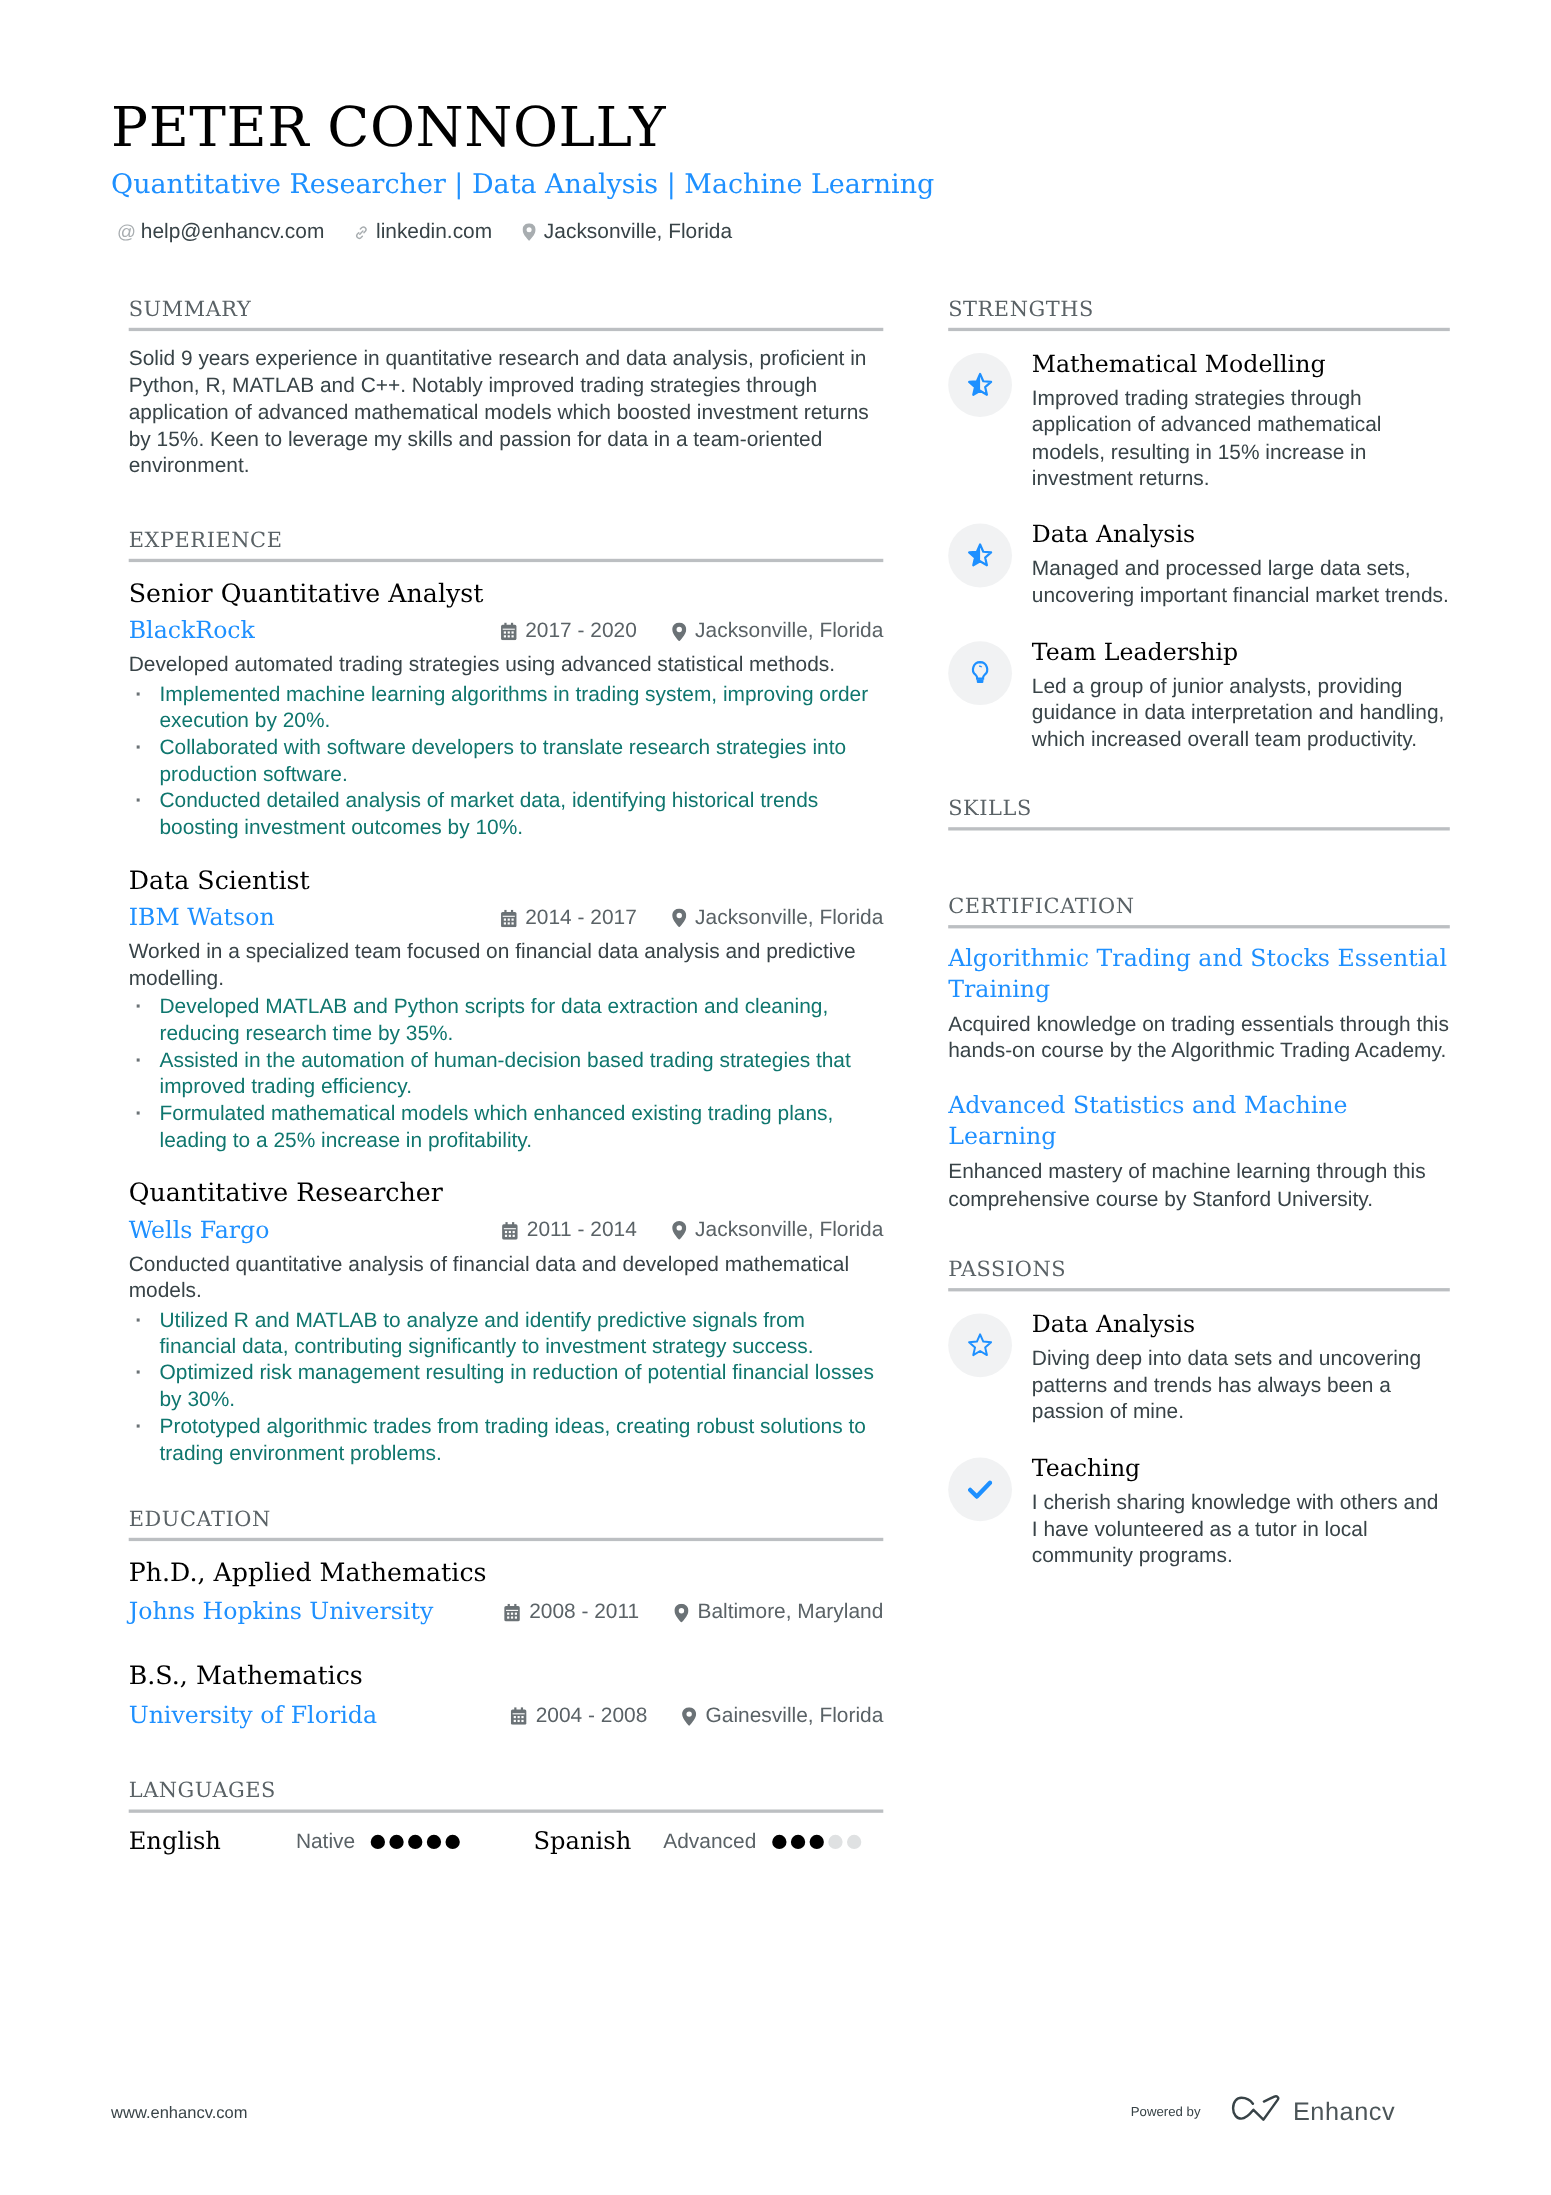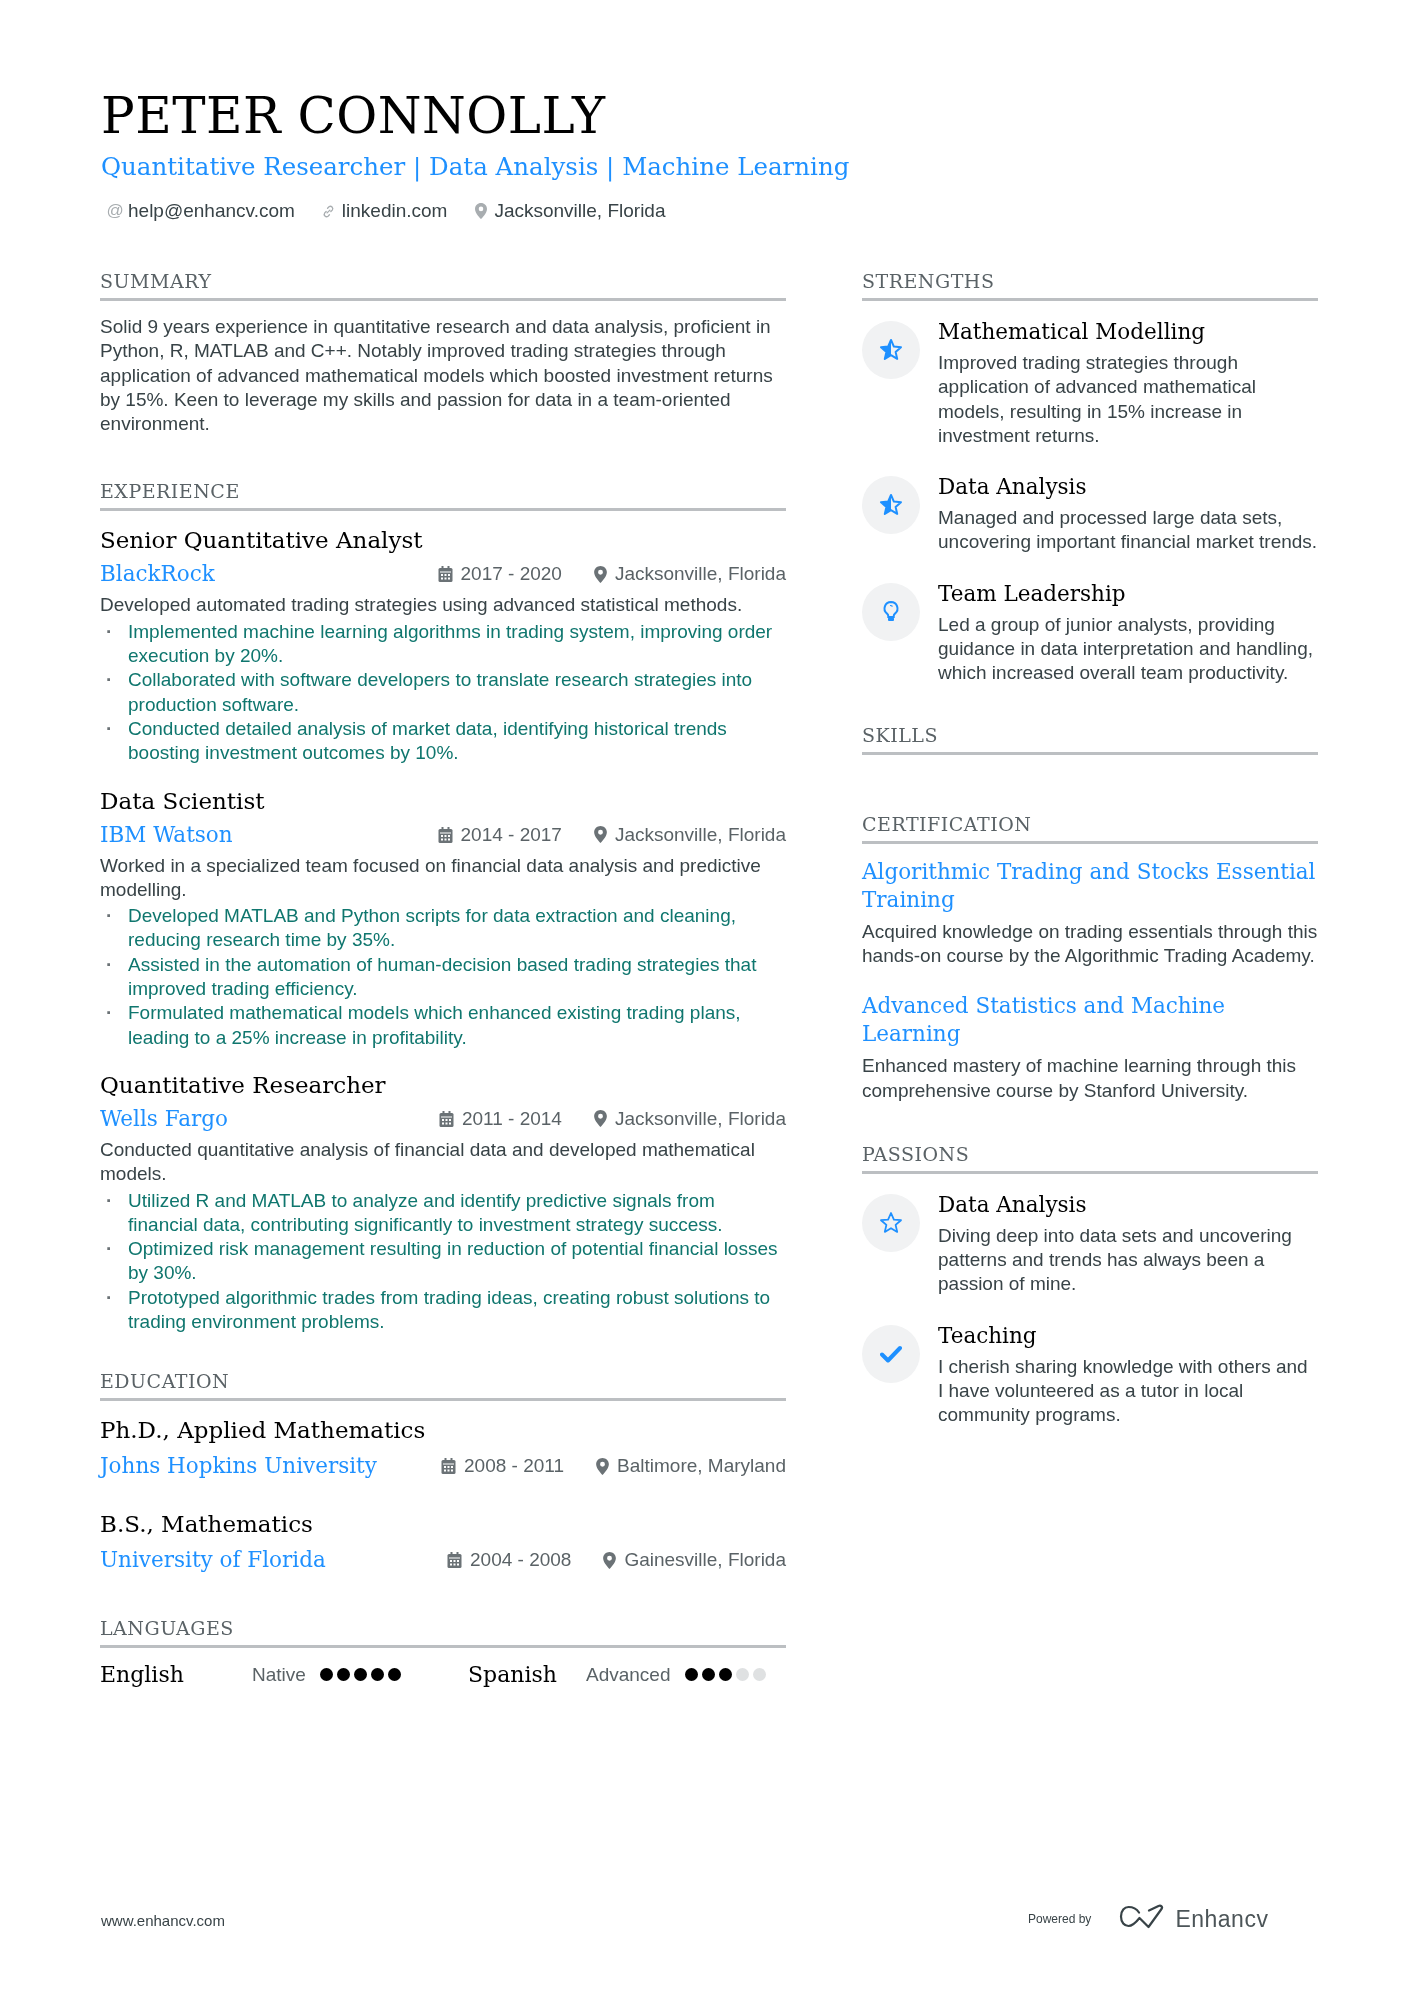--- a/index.html
+++ b/index.html
@@ -6,21 +6,21 @@
   html, body { width: 1410px; height: 1995px; background: #ffffff; }
   body { position: relative; font-family: "Liberation Sans", sans-serif; color: #384347; overflow: hidden; }
 
   .header { position: absolute; left: 101px; top: 88px; width: 1220px; }
   .name { font-family: "DejaVu Serif", serif; font-size: 50px; line-height: 56px; color: #000; letter-spacing: 0.5px; }
   .headline { font-family: "DejaVu Serif", serif; font-size: 24.5px; line-height: 34px; color: #1e90ff; margin-top: 6px; }
   .contacts { display: flex; gap: 26px; margin-top: 16px; margin-left: 6px; font-size: 19px; color: #384347; align-items: center; }
   .contact { display: flex; align-items: center; gap: 5px; }
   .contact .ic { color: #a8adb0; font-size: 17px; width: 16px; display: inline-flex; justify-content: center; }
 
-  .col-left { position: absolute; left: 100px; top: 268px; width: 686px; }
+  .col-left { position: absolute; left: 117px; top: 268px; width: 686px; }
   .col-right { position: absolute; left: 862px; top: 268px; width: 456px; }
 
   .section-title { font-family: "DejaVu Serif", serif; font-size: 19px; color: #5a6266; letter-spacing: 0.5px; line-height: 26px; padding-bottom: 4px; border-bottom: 3px solid #bcbfc2; margin-bottom: 14px; }
   .section { margin-bottom: 42px; }
 
   .body-text { font-size: 19px; line-height: 24.3px; color: #384347; }
 
   .exp { margin-bottom: 20px; }
   .exp-title { font-family: "DejaVu Serif", serif; font-size: 23px; color: #000; line-height: 30px; }
   .exp-meta { display: flex; align-items: center; justify-content: space-between; margin-top: 4px; line-height: 30px; }

